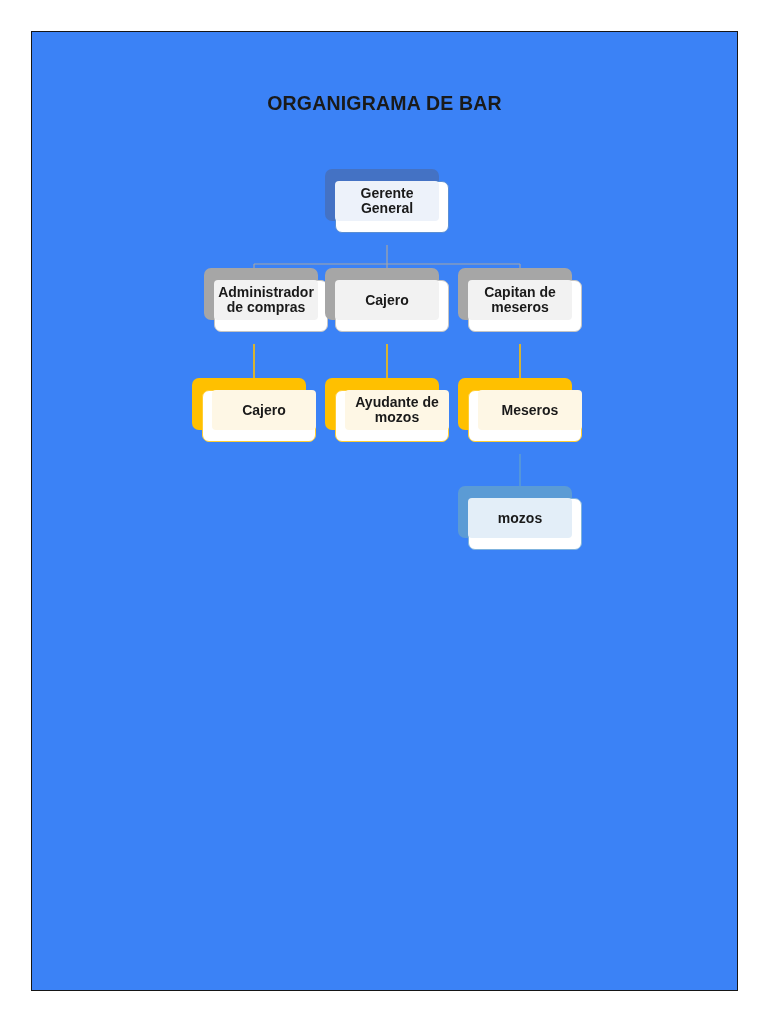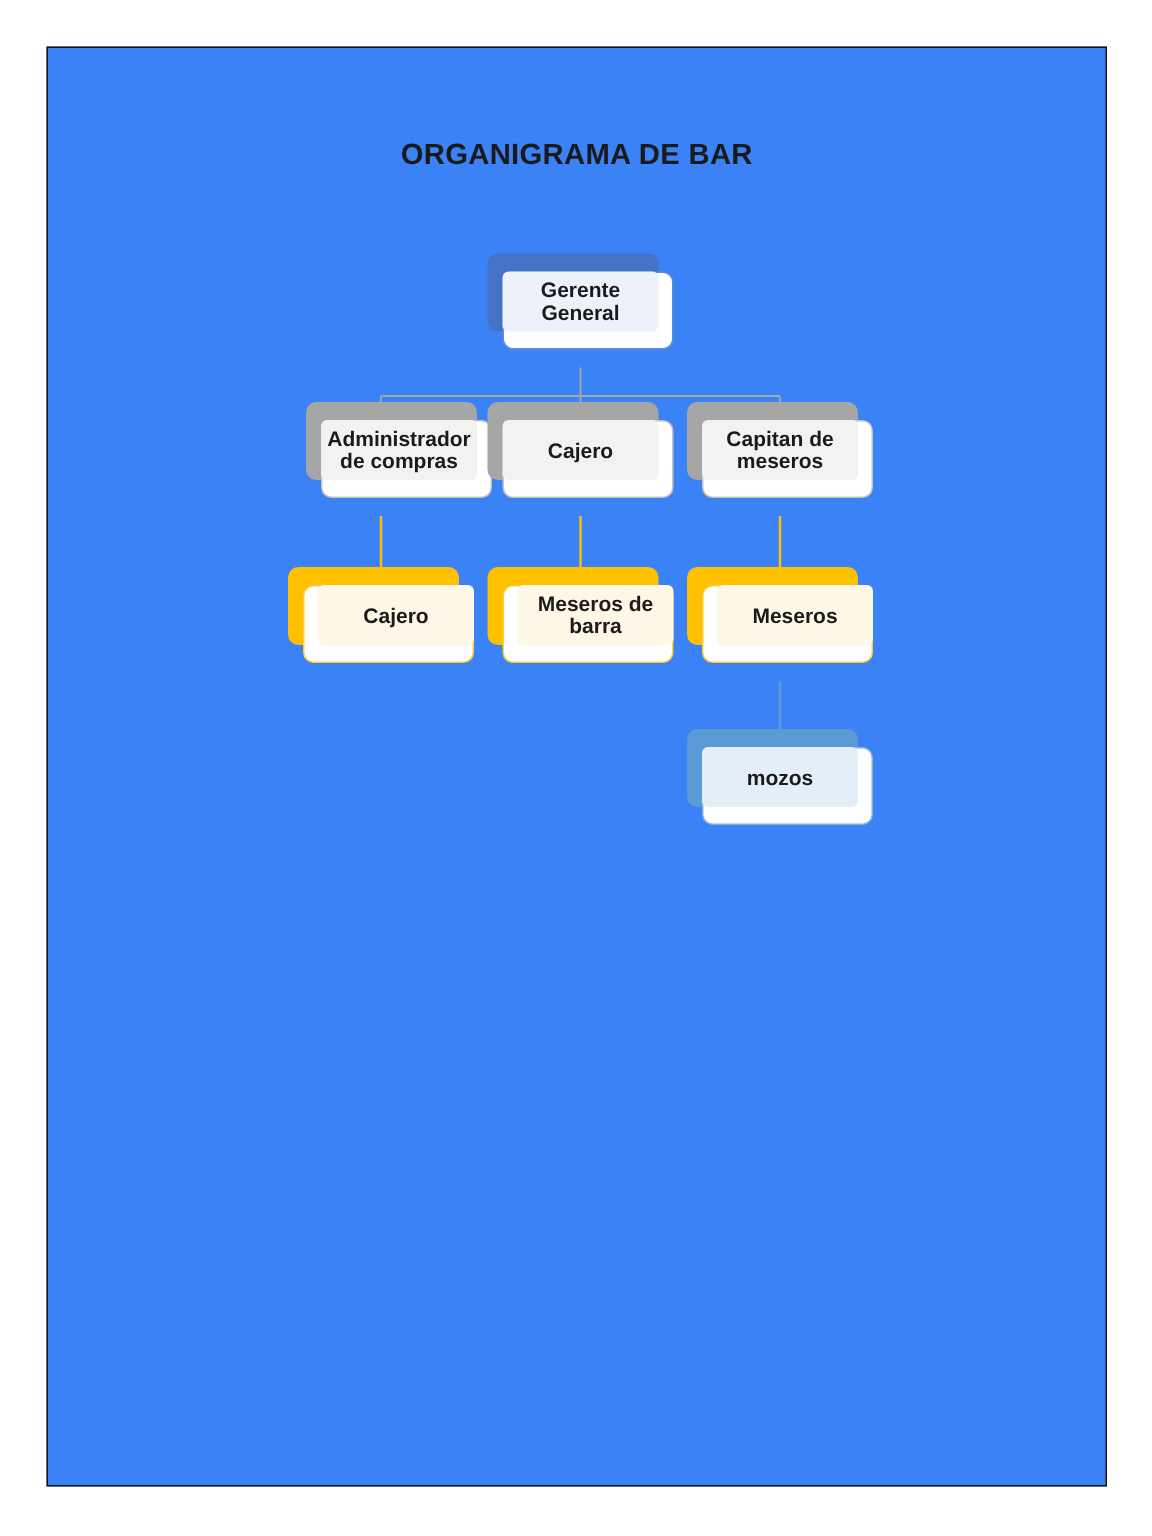--- a/index.html
+++ b/index.html
@@ -186,21 +186,21 @@
       <div class="face"></div>
       <div class="inner">
         <span class="label">Cajero</span>
       </div>
     </div>
 
     <div class="node theme-amber" style="left:293px; top:346px;">
       <div class="shadow"></div>
       <div class="face"></div>
       <div class="inner">
-        <span class="label">Meseros de barra</span>
+        <span class="label">Ayudante de mozos</span>
       </div>
     </div>
 
     <div class="node theme-amber" style="left:426px; top:346px;">
       <div class="shadow"></div>
       <div class="face"></div>
       <div class="inner">
         <span class="label">Meseros</span>
       </div>
     </div>

